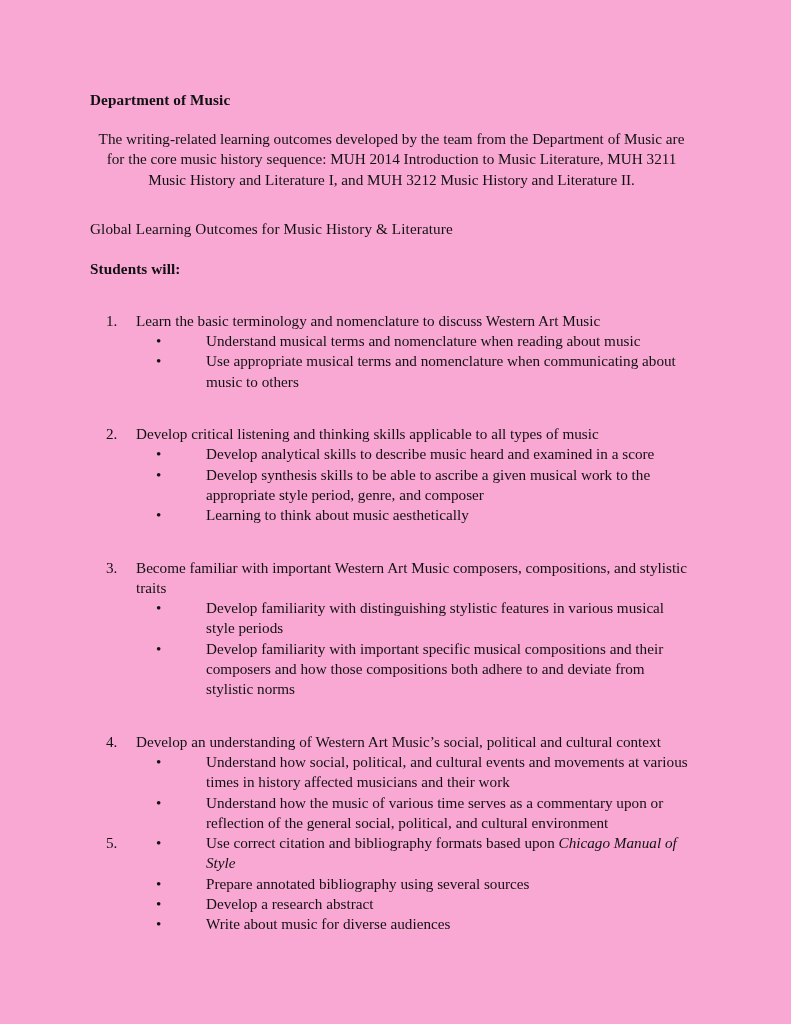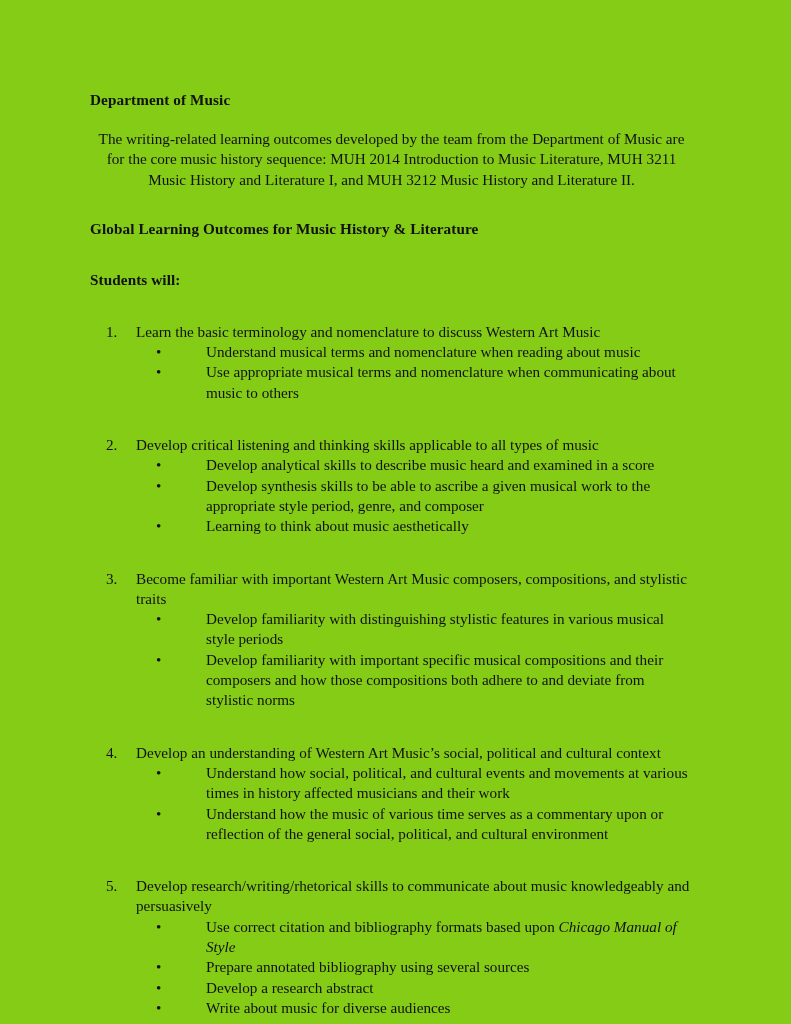--- a/index.html
+++ b/index.html
@@ -11,50 +11,50 @@
     width: 791px;
     height: 1024px;
     font-family: "Liberation Serif", "DejaVu Serif", serif;
     color: #111111;
     overflow: hidden;
   }
   .page {
     position: relative;
     width: 791px;
     height: 1024px;
-    background: #84cc16;
+    background: #f9a8d4;
     box-sizing: border-box;
     padding: 90px 98px 0 90px;
   }
   .doc-heading {
     font-size: 15.2px;
     font-weight: bold;
     line-height: 20px;
     margin: 0;
     letter-spacing: 0.1px;
   }
   .intro-para {
     font-size: 15.2px;
     line-height: 20.3px;
     margin: 19px 0 0 0;
     text-align: center;
     max-width: 604px;
   }
   .section-heading {
     font-size: 15.2px;
-    font-weight: bold;
+    font-weight: normal;
     line-height: 20px;
     margin: 29px 0 0 0;
     letter-spacing: 0.1px;
   }
   .students-will {
     font-size: 15.2px;
     font-weight: bold;
     line-height: 20px;
-    margin: 31px 0 0 0;
+    margin: 20px 0 0 0;
     letter-spacing: 0.1px;
   }
   ol.outcomes {
     list-style: none;
     margin: 20px 0 0 0;
     padding: 0;
   }
   ol.outcomes > li.outcome {
     position: relative;
     padding-left: 46px;
@@ -178,21 +178,20 @@
         </li>
         <li class="subitem">
           <span class="bullet">•</span>
           <span class="subitem-text">Understand how the music of various time serves as a commentary upon or reflection of the general social, political, and cultural environment</span>
         </li>
       </ul>
     </li>
 
     <li class="outcome">
       <span class="num">5.</span>
-      <span class="outcome-text">Develop research/writing/rhetorical skills to communicate about music knowledgeably and persuasively</span>
       <ul class="subitems">
         <li class="subitem">
           <span class="bullet">•</span>
           <span class="subitem-text"><span>Use correct citation and bibliography formats based upon </span><span class="italic">Chicago Manual of Style</span></span>
         </li>
         <li class="subitem">
           <span class="bullet">•</span>
           <span class="subitem-text">Prepare annotated bibliography using several sources</span>
         </li>
         <li class="subitem">

